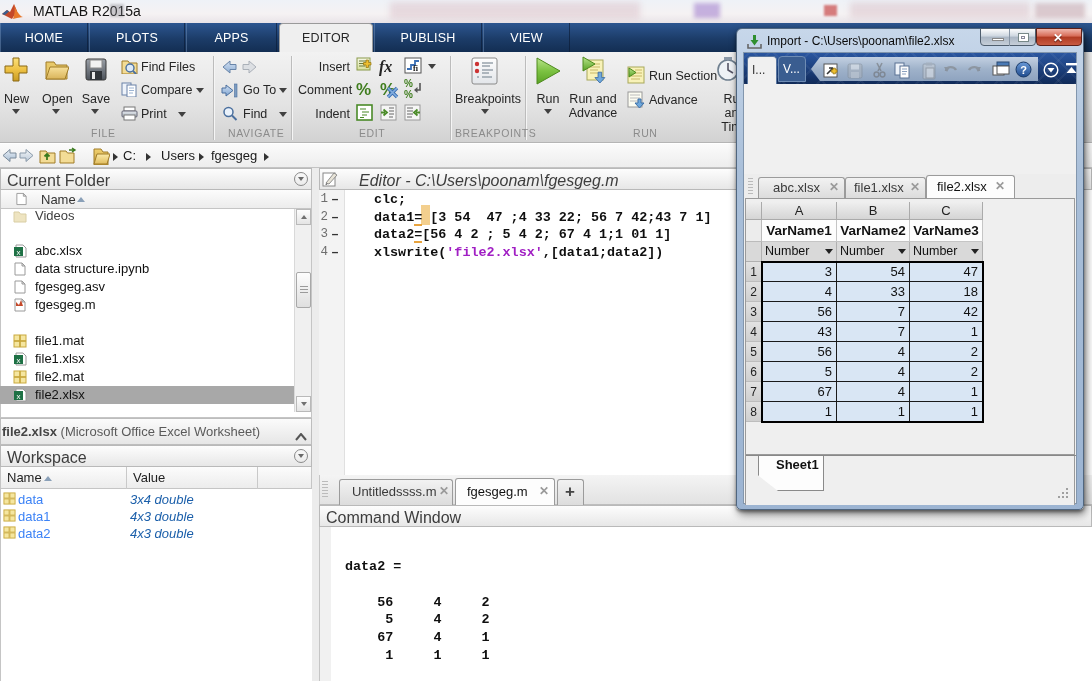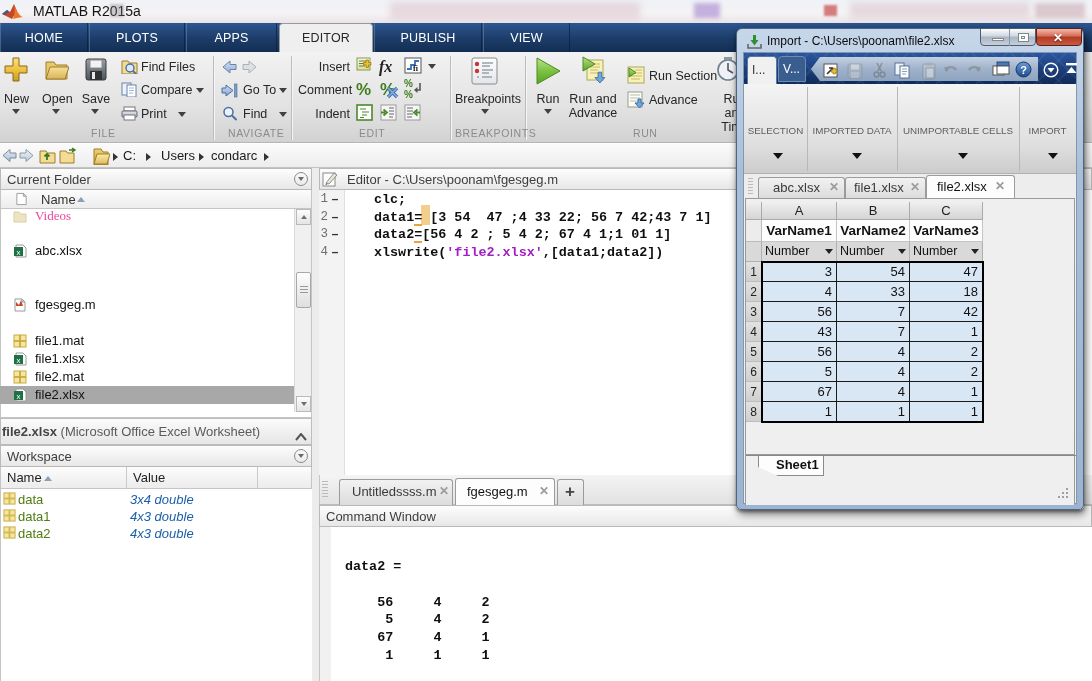--- a/index.html
+++ b/index.html
@@ -30,33 +30,33 @@
   .dda { position:absolute; width:0; height:0; border-left:4px solid transparent;
     border-right:4px solid transparent; border-top:5px solid #404040; }
   
   #addrbar { left:0; top:144px; width:1092px; height:24px;
     background:linear-gradient(180deg,#fbfbfb,#ededed); border-bottom:1px solid #c3c3c3; }
   .crumb { position:absolute; top:148px; font-size:13px; color:#1a1a1a; }
   .csep { position:absolute; top:153px; width:0; height:0; border-top:4px solid transparent;
     border-bottom:4px solid transparent; border-left:5px solid #333; }
   
   .phead { position:absolute; background:linear-gradient(180deg,#fdfdfd,#e7e7e7);
-    border:1px solid #b9b9b9; font-size:13px; color:#3d3d3d; }
+    border:1px solid #b9b9b9; font-size:16px; color:#3d3d3d; }
   .phead span { position:absolute; left:6px; top:3px; }
   .circ { position:absolute; width:14px; height:14px; border:1px solid #8a8a8a;
     border-radius:50%; top:3px; }
   .circ:after { content:""; position:absolute; left:3px; top:4px; width:0; height:0;
     border-left:3.5px solid transparent; border-right:3.5px solid transparent;
     border-top:4.5px solid #6a6a6a; }
   
   .frow { position:absolute; left:0; width:294px; height:18px; font-size:13px; color:#111; }
   .frow .nm { position:absolute; left:35px; top:1px; }
   .ficon { position:absolute; left:13px; top:2px; width:14px; height:14px; }
   
-  .wrow { position:absolute; font-size:13px; color:#4d7c0f; height:17px; }
+  .wrow { position:absolute; font-size:13px; color:#3b82f6; height:17px; }
   .wval { position:absolute; font-size:13px; color:#1b5faa; font-style:italic; }
   
   #editor-code { left:374px; top:191px; font-family:"Liberation Mono", monospace;
     font-size:13.4px; font-weight:bold; line-height:17.7px; white-space:pre; color:#0f0f0f; }
   #gutter { left:318px; top:191px; font-family:"Liberation Mono", monospace; font-size:12.5px;
     line-height:17.7px; color:#6e6e6e; text-align:right; width:10px; white-space:pre; }
   #dashes { left:331px; top:191px; font-family:"Liberation Mono", monospace; font-size:13.4px;
     font-weight:bold; line-height:17.7px; color:#333; white-space:pre; }
   
   .dtab { position:absolute; font-size:13px; color:#3a3a3a; border:1px solid #9b9b9b;
@@ -347,21 +347,21 @@
         </linearGradient>
   <linearGradient id="fy2" x1="0" y1="0" x2="0" y2="1">
           <stop offset="0" stop-color="#fbeaa8"></stop>
           <stop offset="1" stop-color="#e0bc5e"></stop>
         </linearGradient>
       </defs>
     </svg>
   </div>
   <div class="crumb" style="left:123px;">C:</div>
   <div class="crumb" style="left:161px;">Users</div>
-  <div class="crumb" style="left:211px;">condarc</div>
+  <div class="crumb" style="left:211px;">fgesgeg</div>
   <div class="csep" style="left:113px;"></div>
   <div class="csep" style="left:146px;"></div>
   <div class="csep" style="left:199px;"></div>
   <div class="csep" style="left:264px;"></div>
 
   <div class="phead" style="left:0;top:168px;width:312px;height:22px;">
     <span>Current Folder</span>
     <div class="circ" style="left:293px;"></div>
   </div>
 
@@ -369,33 +369,47 @@
     <svg class="abs" style="left:14px;top:2px;" width="13" height="14" viewBox="0 0 14 14">
       <path d="M2 1 h7 l3 3 v9 H2 Z" fill="#fff" stroke="#9a9a9a"></path>
       <path d="M9 1 l3 3 h-3 Z" fill="#e0e0e0" stroke="#9a9a9a"></path>
     </svg>
     <div class="abs" style="left:40px;top:2px;font-size:13px;color:#333;">Name</div>
     <div class="abs" style="left:76px;top:7px;width:0;height:0;border-left:4px solid transparent;border-right:4px solid transparent;border-bottom:5px solid #8aa0b8;"></div>
   </div>
 
   <div class="abs" style="left:0;top:209px;width:312px;height:209px;background:#fff;border-left:1px solid #c5c5c5;border-right:1px solid #c5c5c5;border-bottom:1px solid #c5c5c5;"></div>
   <div id="filelist" class="abs" style="left:0;top:207px;width:312px;height:211px;">
-    <div class="frow" style="top:0px;color:#ec4899;font-family:Liberation Serif, serif;">
+    <div class="frow" style="top:0px;color:#404040;">
       <svg class="ficon" viewBox="0 0 14 14">
         <path d="M1 3 h5 l1.5 2 H13 v8 H1 Z" fill="#e8d9a8" stroke="#c9b97e" opacity=".7"></path>
       </svg>
       <span class="nm">Videos</span>
     </div>
     <div class="frow" style="top:35px;">
       <svg class="ficon" viewBox="0 0 14 14">
         <path d="M3 1 h7 l3 3 v9 H3 Z" fill="#fff" stroke="#9a9a9a"></path>
         <rect x="1" y="3" width="9" height="9" fill="#1e7145"></rect>
         <text x="5.5" y="10.5" font-size="8" fill="#fff" text-anchor="middle" font-family="Liberation Sans">x</text>
       </svg>
       <span class="nm">abc.xlsx</span>
+    </div>
+    <div class="frow" style="top:53px;">
+      <svg class="ficon" viewBox="0 0 14 14">
+        <path d="M2 1 h7 l3 3 v9 H2 Z" fill="#fff" stroke="#9a9a9a"></path>
+        <path d="M9 1 l3 3 h-3 Z" fill="#e0e0e0" stroke="#9a9a9a"></path>
+      </svg>
+      <span class="nm">data structure.ipynb</span>
+    </div>
+    <div class="frow" style="top:71px;">
+      <svg class="ficon" viewBox="0 0 14 14">
+        <path d="M2 1 h7 l3 3 v9 H2 Z" fill="#fff" stroke="#9a9a9a"></path>
+        <path d="M9 1 l3 3 h-3 Z" fill="#e0e0e0" stroke="#9a9a9a"></path>
+      </svg>
+      <span class="nm">fgesgeg.asv</span>
     </div>
     <div class="frow" style="top:89px;">
       <svg class="ficon" viewBox="0 0 14 14">
         <path d="M2 1 h7 l3 3 v9 H2 Z" fill="#fff" stroke="#9a9a9a"></path>
         <path d="M9 1 l3 3 h-3 Z" fill="#e0e0e0" stroke="#9a9a9a"></path>
         <path d="M3 4 l3 3 2-5 2 6 -7 0 Z" fill="#c4492a"></path>
       </svg>
       <span class="nm">fgesgeg.m</span>
     </div>
     <div class="frow" style="top:125px;">
@@ -488,21 +502,21 @@
       <rect x="1" y="7.4" width="5.6" height="5.6" fill="#f5e6a0" stroke="#c9a93e"></rect>
       <rect x="7.4" y="7.4" width="5.6" height="5.6" fill="#f5e6a0" stroke="#c9a93e"></rect>
     </svg>
     <div class="wrow" style="left:18px;top:37px;">data2</div>
     <div class="wval" style="left:130px;top:37px;">4x3 double</div>
   </div>
 
   <div class="abs" style="left:312px;top:168px;width:7px;height:513px;background:#ececec;"></div>
 
   <div class="phead" style="left:319px;top:168px;width:773px;height:22px;">
-    <span style="left:27px;">Editor - C:\Users\poonam\fgesgeg.m</span>
+    <span style="left:39px;font-style:italic;">Editor - C:\Users\poonam\fgesgeg.m</span>
   </div>
   <svg class="abs" style="left:322px;top:171px;" width="16" height="16" viewBox="0 0 16 16">
     <rect x="1" y="2" width="12" height="13" fill="#fff" stroke="#888"></rect>
     <path d="M4 12 L12 2 L15 4 L7 13 Z" fill="#e8e4d8" stroke="#777" stroke-width="0.8"></path>
     <path d="M4 12 L5.5 13.5 L3.5 14 Z" fill="#555"></path>
   </svg>
   <div class="abs" style="left:319px;top:190px;width:773px;height:285px;background:#fff;border-left:1px solid #c5c5c5;"></div>
   <div class="abs" style="left:319px;top:190px;width:26px;height:285px;background:#f3f3f3;border-right:1px solid #e0e0e0;"></div>
   <div class="abs" id="gutter">1
 2
@@ -633,33 +647,20 @@
   <svg class="abs" style="left:299px;top:9px" width="16" height="16" viewBox="0 0 16 16">
    <circle cx="8" cy="8" r="6.8" fill="none" stroke="#fff" stroke-width="1.4"></circle>
    <path d="M4.5 6 L8 10.5 L11.5 6 Z" fill="#fff"></path>
         </svg>
   <svg class="abs" style="left:321px;top:9px" width="13" height="15" viewBox="0 0 13 15">
    <rect x="1" y="1" width="11" height="2.4" fill="#fff"></rect>
    <path d="M1.5 11 L6.5 5 L11.5 11 Z" fill="#fff"></path>
         </svg>
       </div>
 
-      <div class="abs" style="left:0;top:31px;width:332px;height:90px;background:linear-gradient(180deg,#f4f4f4,#dedede 70%,#cccccc);border-bottom:1px solid #b0b0b0;">
-        <div class="abs" style="left:63px;top:3px;width:1px;height:84px;background:#b8b8b8;"></div>
-        <div class="abs" style="left:153px;top:3px;width:1px;height:84px;background:#b8b8b8;"></div>
-        <div class="abs" style="left:275px;top:3px;width:1px;height:84px;background:#b8b8b8;"></div>
-        <div class="abs" style="left:0;top:41px;width:63px;text-align:center;font-size:9.8px;color:#5e5e5e;">SELECTION</div>
-        <div class="abs" style="left:63px;top:41px;width:90px;text-align:center;font-size:9.8px;color:#5e5e5e;">IMPORTED DATA</div>
-        <div class="abs" style="left:153px;top:41px;width:122px;text-align:center;font-size:9.8px;color:#5e5e5e;">UNIMPORTABLE CELLS</div>
-        <div class="abs" style="left:275px;top:41px;width:57px;text-align:center;font-size:9.8px;color:#5e5e5e;">IMPORT</div>
-        <div class="dda" style="left:29px;top:69px;border-top-color:#111;border-left-width:5px;border-right-width:5px;border-top-width:6px;"></div>
-        <div class="dda" style="left:108px;top:69px;border-top-color:#111;border-left-width:5px;border-right-width:5px;border-top-width:6px;"></div>
-        <div class="dda" style="left:214px;top:69px;border-top-color:#111;border-left-width:5px;border-right-width:5px;border-top-width:6px;"></div>
-        <div class="dda" style="left:304px;top:69px;border-top-color:#111;border-left-width:5px;border-right-width:5px;border-top-width:6px;"></div>
-      </div>
 
       <div class="abs" style="left:0;top:121px;width:332px;height:24px;background:#ededed;"></div>
       <div class="abs" style="left:4px;top:125px;width:5px;height:16px;background:repeating-linear-gradient(180deg,#bbb 0,#bbb 1px,transparent 1px,transparent 3px);"></div>
       <div class="dtab" style="left:14px;top:124px;width:87px;height:21px;">
         <span style="position:absolute;left:14px;top:2px;">abc.xlsx</span>
         <span class="xico" style="position:absolute;left:70px;top:2px;">✕</span>
       </div>
       <div class="dtab" style="left:101px;top:124px;width:81px;height:21px;">
         <span style="position:absolute;left:8px;top:2px;">file1.xlsx</span>
         <span class="xico" style="position:absolute;left:64px;top:2px;">✕</span>
@@ -722,21 +723,21 @@
       <div class="abs" style="left:164px;top:180px;width:73px;height:20px;background:#d9e6f4;border-right:1px solid #1a1a1a;border-bottom:1px solid #1a1a1a;font-size:13px;color:#111;text-align:right;line-height:19px;padding-right:4px;">1</div>
       <div class="abs" style="left:0;top:200px;width:16px;height:20px;background:linear-gradient(180deg,#e2e2e2,#cfcfcf);border-right:1px solid #b0b0b0;border-bottom:1px solid #bdbdbd;font-size:12px;color:#222;text-align:center;line-height:20px;">8</div>
       <div class="abs" style="left:16px;top:200px;width:75px;height:20px;background:#d9e6f4;border-right:1px solid #1a1a1a;border-bottom:1px solid #1a1a1a;font-size:13px;color:#111;text-align:right;line-height:19px;padding-right:4px;">1</div>
       <div class="abs" style="left:91px;top:200px;width:73px;height:20px;background:#d9e6f4;border-right:1px solid #1a1a1a;border-bottom:1px solid #1a1a1a;font-size:13px;color:#111;text-align:right;line-height:19px;padding-right:4px;">1</div>
       <div class="abs" style="left:164px;top:200px;width:73px;height:20px;background:#d9e6f4;border-right:1px solid #1a1a1a;border-bottom:1px solid #1a1a1a;font-size:13px;color:#111;text-align:right;line-height:19px;padding-right:4px;">1</div>
       <div class="abs" style="left:15px;top:59px;width:223px;height:162px;border:2px solid #000;"></div>
       </div>
 
       <div class="abs" style="left:1px;top:402px;width:330px;height:50px;background:#efefef;border-left:1px solid #9a9a9a;border-right:1px solid #9a9a9a;">
         <div class="abs" style="left:0px;top:0px;width:330px;height:1px;background:#888;"></div>
-        <div class="abs" style="left:12px;top:1px;width:66px;height:20px;background:#fdfdfd;border:1px solid #8a8a8a;border-top:none;clip-path:polygon(0 0,100% 0,100% 100%,20px 100%,0 55%);">
+        <div class="abs" style="left:12px;top:1px;width:66px;height:35px;background:#fdfdfd;border:1px solid #8a8a8a;border-top:none;clip-path:polygon(0 0,100% 0,100% 100%,20px 100%,0 55%);">
           <span style="position:absolute;left:17px;top:1px;font-size:13px;font-weight:bold;color:#111;">Sheet1</span>
         </div>
         <svg class="abs" style="left:310px;top:31px;" width="14" height="14" viewBox="0 0 14 14">
           <g fill="#a0a0a0">
             <rect x="10" y="2" width="2" height="2"></rect>
             <rect x="6" y="6" width="2" height="2"></rect>
             <rect x="10" y="6" width="2" height="2"></rect>
             <rect x="2" y="10" width="2" height="2"></rect>
             <rect x="6" y="10" width="2" height="2"></rect>
             <rect x="10" y="10" width="2" height="2"></rect>

